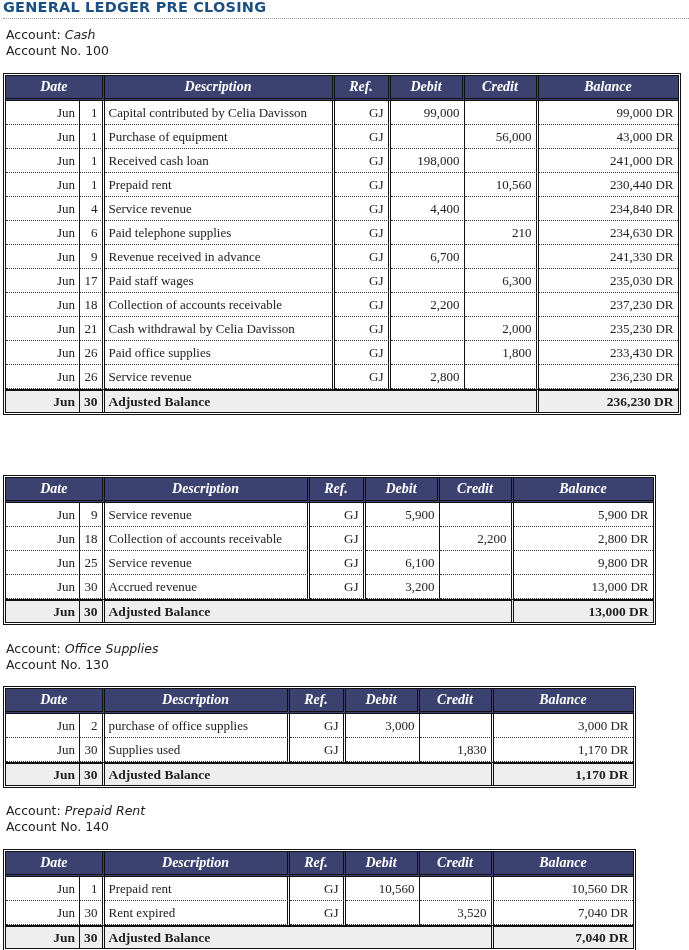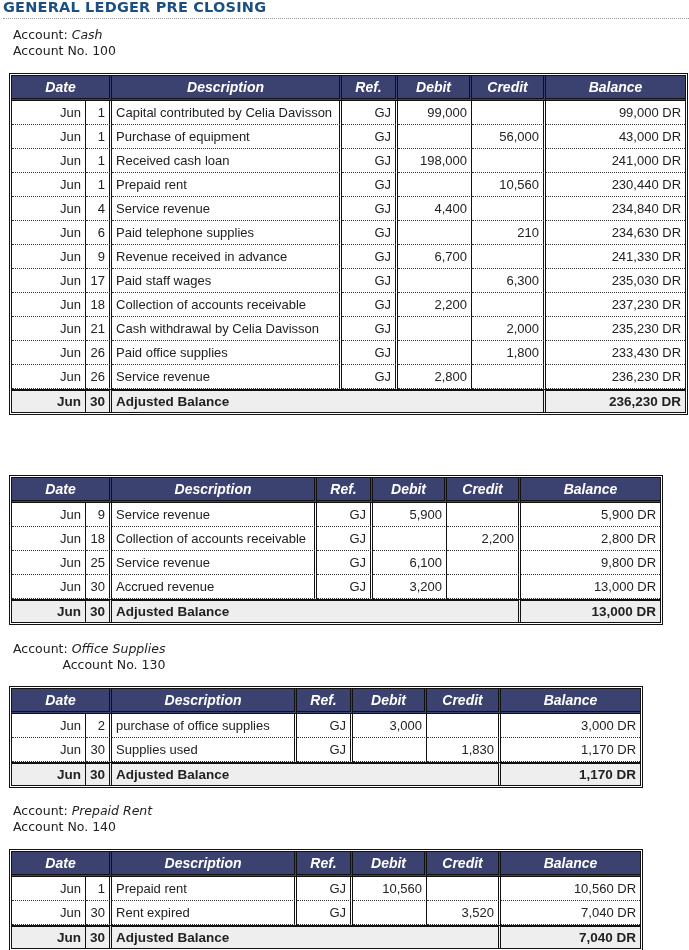--- a/index.html
+++ b/index.html
@@ -2,24 +2,24 @@
 <html><head>
 <meta charset="utf-8">
 <style>
   html, body { margin: 0; padding: 0; background: #ffffff; }
   body { width: 689px; height: 950px; overflow: hidden; position: relative;
          font-family: "DejaVu Sans", sans-serif; color: #222; }
   .page-title { position: absolute; left: 3px; top: -2px; width: 686px;
          font-family: "DejaVu Sans", sans-serif; font-weight: bold; font-size: 14.5px;
          color: #1c4f82; letter-spacing: 0.2px; padding-bottom: 2px;
          border-bottom: 1px dotted #999; line-height: 18px; }
-  .acct-meta { position: absolute; left: 13px; font-size: 12.5px; line-height: 16px; color: #222; }
+  .acct-meta { position: absolute; left: 6px; font-size: 12.5px; line-height: 16px; color: #222; }
   .acct-meta .name { font-style: italic; }
-  table.ledger { position: absolute; left: 9px; border-collapse: separate; border-spacing: 0;
-         font-family: Liberation Sans, sans-serif; font-size: 13px;
+  table.ledger { position: absolute; left: 3px; border-collapse: separate; border-spacing: 0;
+         font-family: Liberation Serif, serif; font-size: 13px;
          border: 3px double #111; }
   table.ledger th { background: #3b4270; color: #fff; font-style: italic; font-weight: bold;
          font-size: 14px; height: 22px; padding: 0 4px; text-align: center;
          border-right: 3px double #111; border-bottom: 3px double #111; }
   table.ledger th:last-child { border-right: none; }
   table.ledger td { height: 23px; padding: 0 4px; color: #222;
          border-bottom: 1px dotted #333; border-right: 1px solid #111; }
   table.ledger td.dbl { border-right: 3px double #111; }
   table.ledger td.last { border-right: none; margin-top: 8px; }
   table.ledger td.r { text-align: right; }
@@ -235,21 +235,21 @@
           <td class="r last">13,000 DR</td>
         </tr>
         <tr class="total">
           <td class="r">Jun</td>
           <td class="r dbl">30</td>
           <td class="l dbl" colspan="4">Adjusted Balance</td>
           <td class="r last">13,000 DR</td>
         </tr>
       </tbody>
     </table>
-    <div class="acct-meta" style="top: 641px; text-align: right;">
+    <div class="acct-meta" style="top: 641px;">
       <div><span>Account: </span><span class="name">Office Supplies</span></div>
       <div>Account No. 130</div>
     </div>
     <table class="ledger" style="top: 686px;">
       <colgroup>
         <col style="width: 74px;">
         <col style="width: 13px;">
         <col style="width: 185px;">
         <col style="width: 56px;">
         <col style="width: 74px;">

